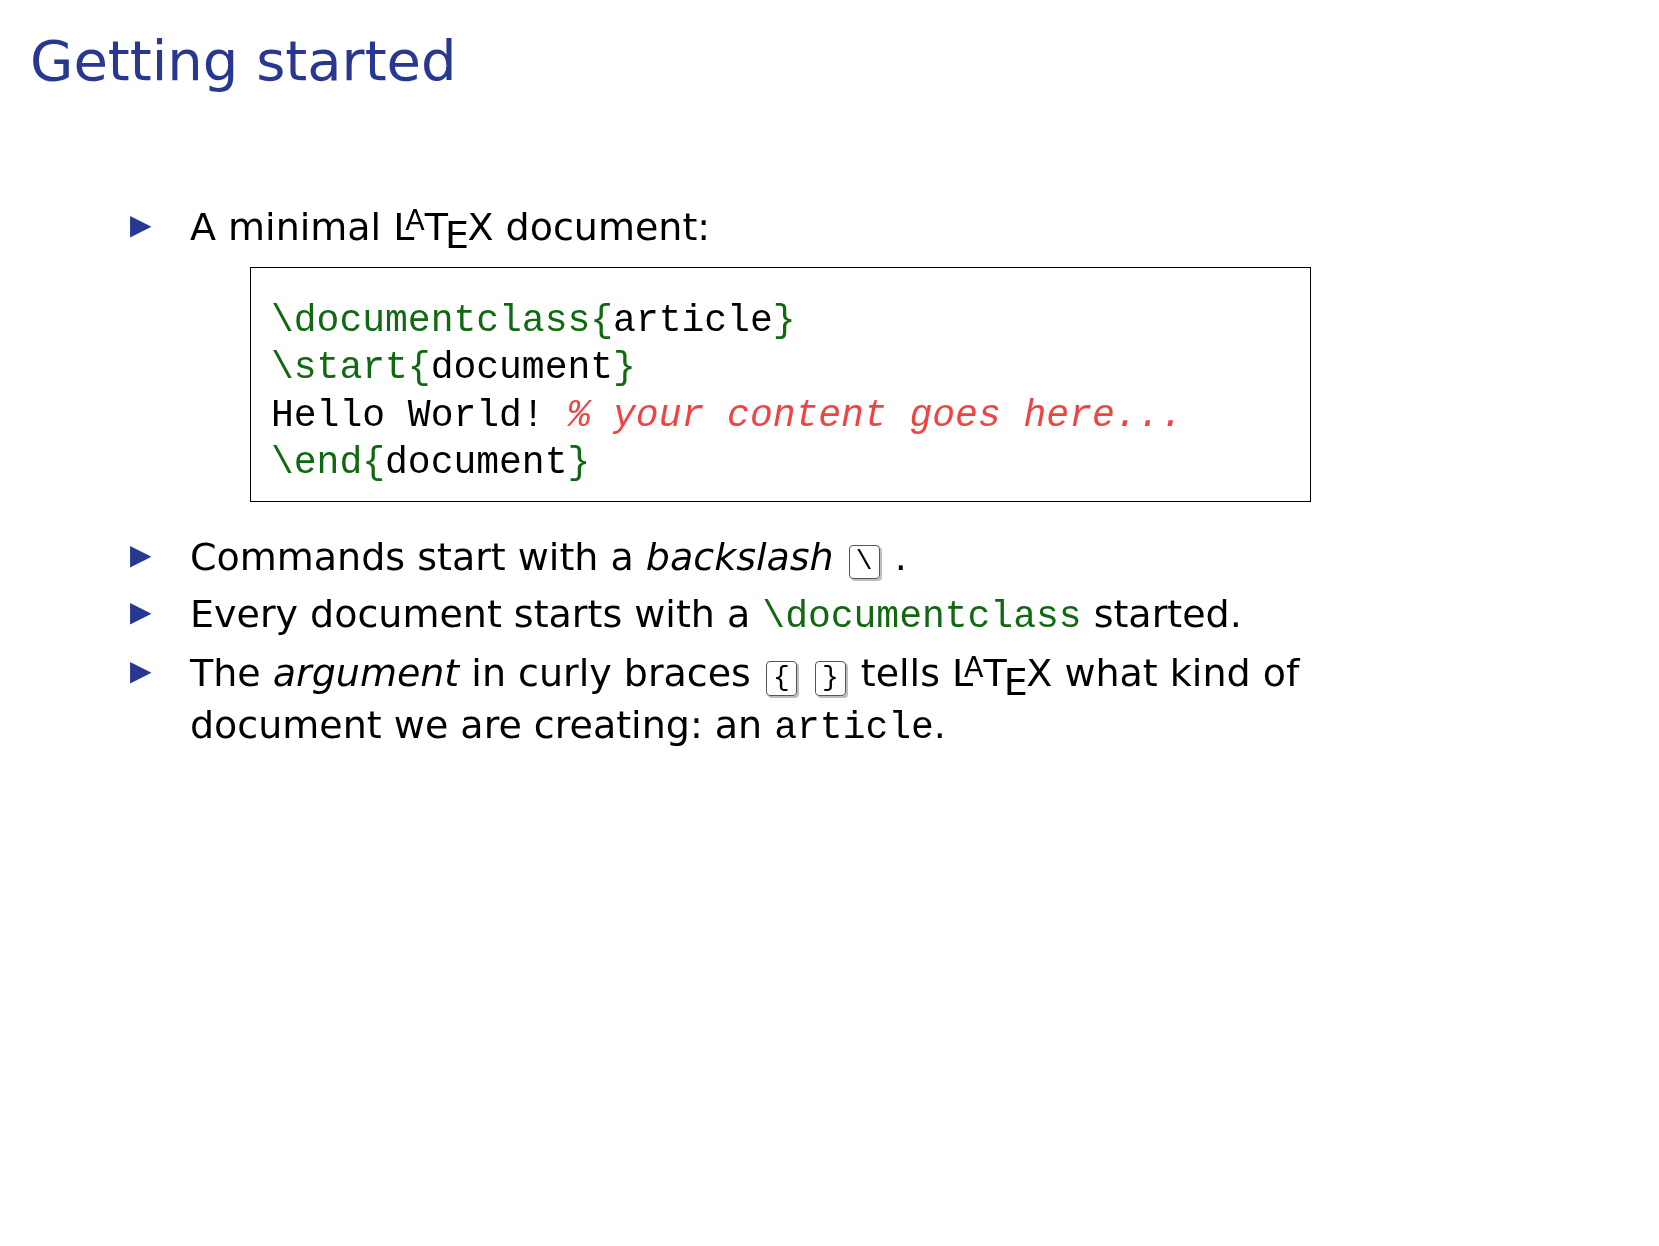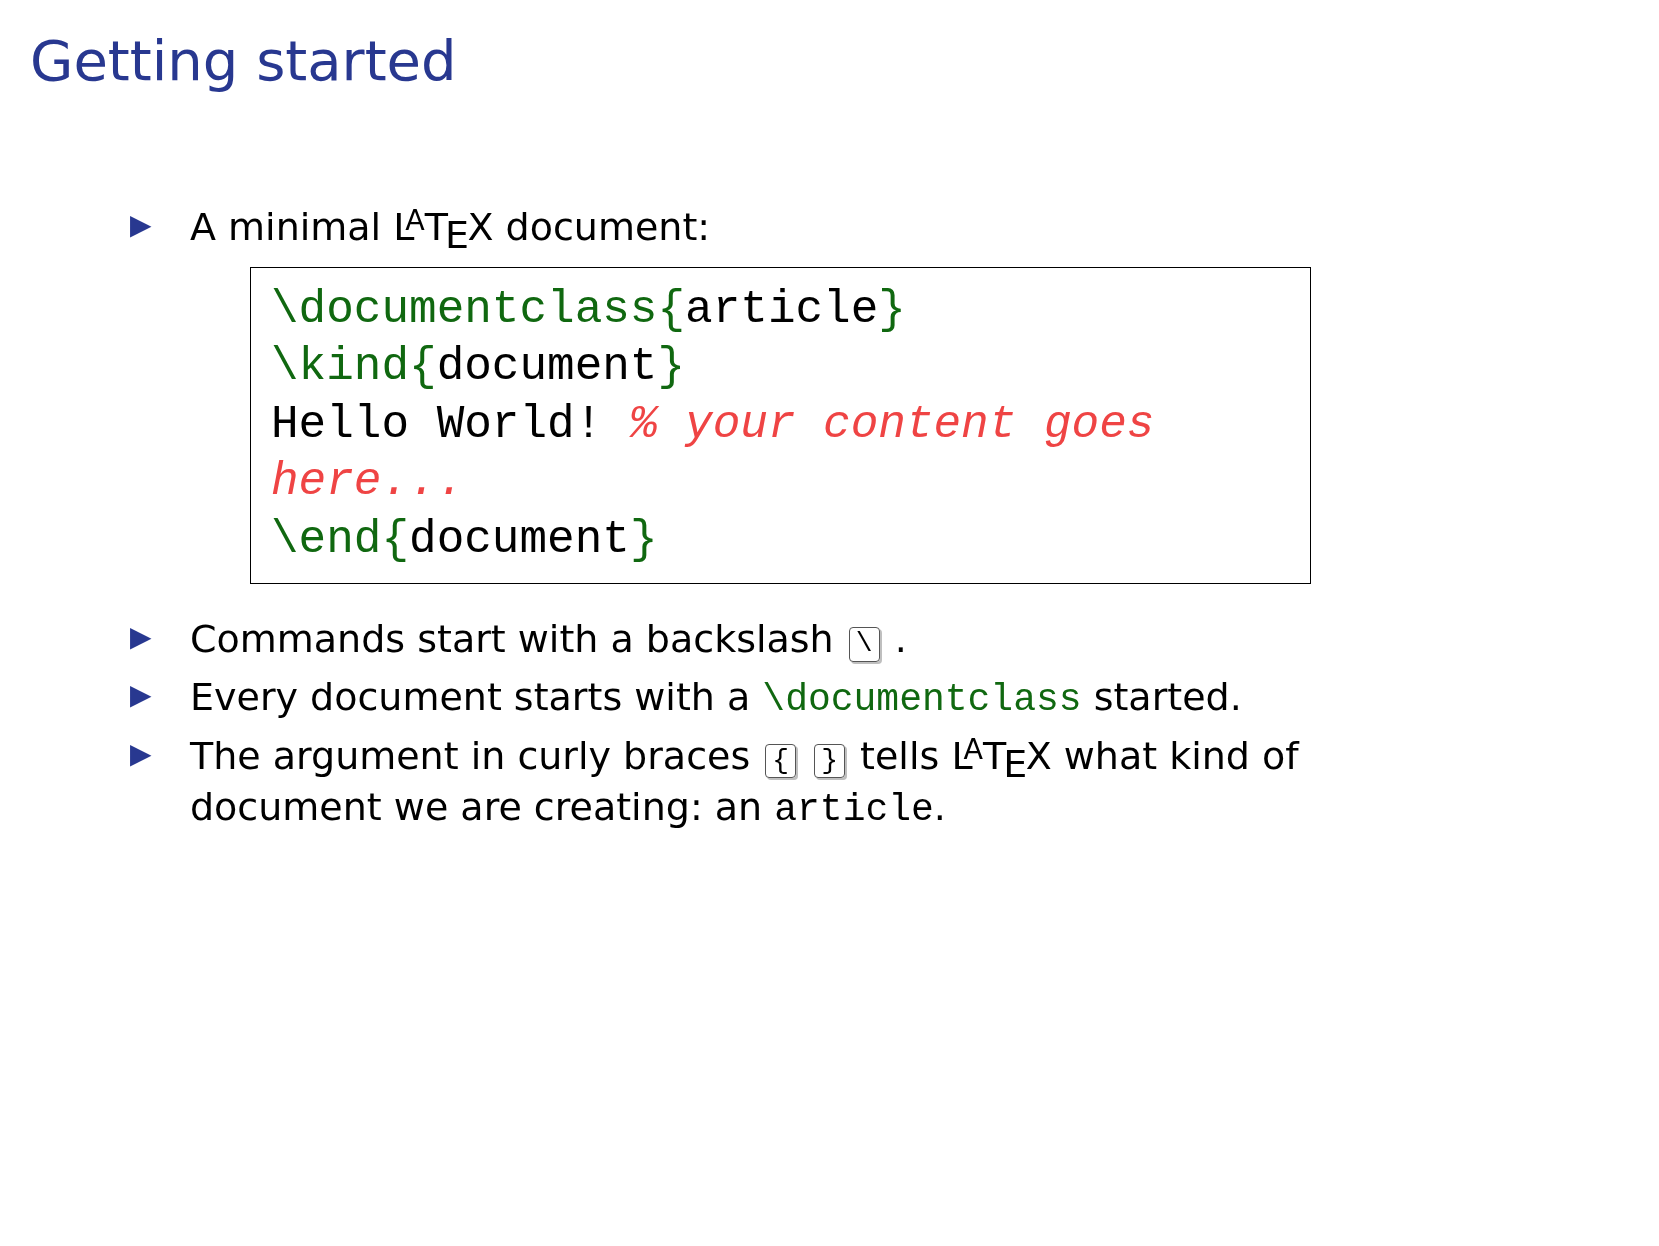--- a/index.html
+++ b/index.html
@@ -45,31 +45,31 @@
     content: "▶";
     position: absolute;
     left: 0;
     top: 4px;
     color: #283890;
     font-size: 28px;
   }
   .code-box {
     border: 1px solid #000;
     margin: 14px 0 30px 60px;
-    padding: 14px 20px 14px 20px;
+    padding: 29px 20px 14px 20px;
     font-family: "Courier New", Courier, monospace;
-    font-size: 46px;
+    font-size: 38px;
     line-height: 1.25;
     color: #000;
   }
   .cmd { color: #106810; }         
   .braces { color: #106810; }
   .argtext { color: #000; }
   .comment { color: #ef4444; font-style: italic; }
-  .italic { }
+  .italic { font-style: italic; }
   .tt { font-family: "Courier New", Courier, monospace; }
   
   .key {
     display: inline-block;
     border: 1px solid #555;
     border-radius: 4px;
     box-shadow: 2px 2px 0 rgba(0,0,0,0.25);
     font-family: "Courier New", Courier, monospace;
     font-size: 28px;
     padding: 1px 6px 2px 6px;
@@ -92,21 +92,21 @@
   <h1 class="title">Getting started</h1>
 
   <div class="body">
     <ul class="outer">
 
       <li>
         <span>A minimal </span><span class="latex"><span class="L">L</span><span class="A">A</span><span class="T">T</span><span class="E">E</span><span class="X">X</span></span><span> document:</span>
 
         <div class="code-box">
           <div><span class="cmd">\documentclass</span><span class="braces">{</span><span class="argtext">article</span><span class="braces">}</span></div>
-          <div><span class="cmd">\kind</span><span class="braces">{</span><span class="argtext">document</span><span class="braces">}</span></div>
+          <div><span class="cmd">\start</span><span class="braces">{</span><span class="argtext">document</span><span class="braces">}</span></div>
           <div><span>Hello World!  </span><span class="comment">% your content goes here...</span></div>
           <div><span class="cmd">\end</span><span class="braces">{</span><span class="argtext">document</span><span class="braces">}</span></div>
         </div>
       </li>
 
       <li>
         <span>Commands start with a </span><span class="italic">backslash</span>
         <span class="key">\</span><span> .</span>
       </li>
 

